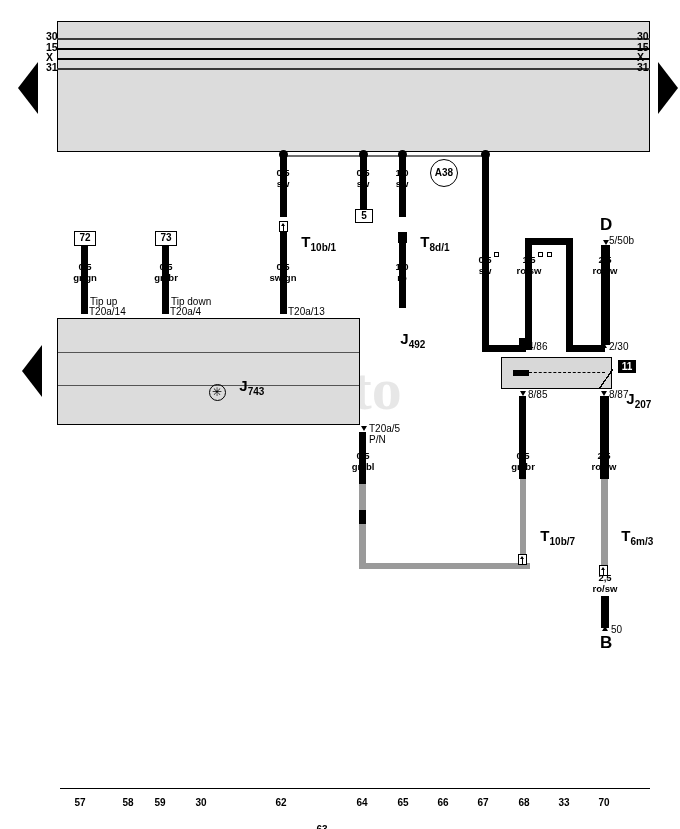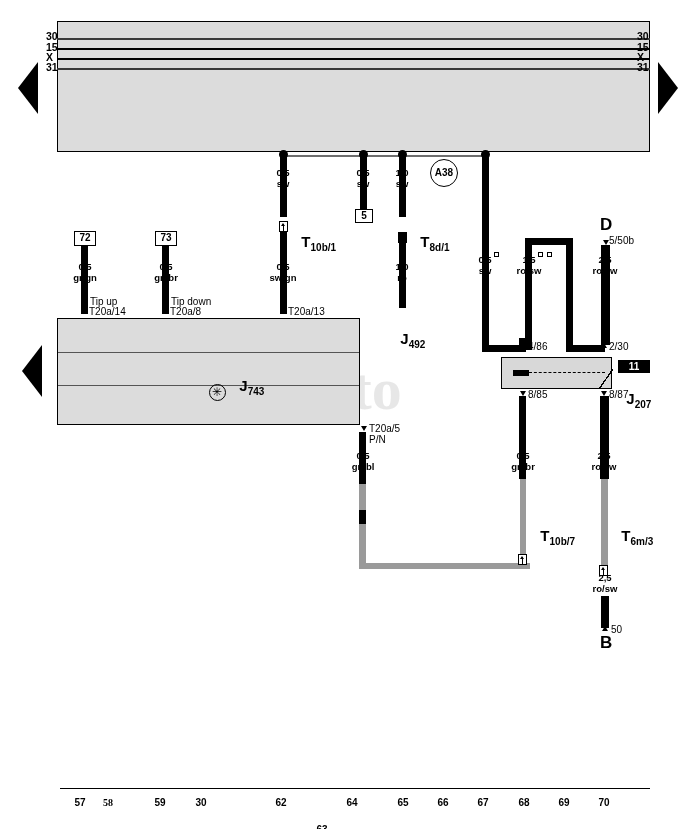--- a/index.html
+++ b/index.html
@@ -154,21 +154,21 @@
 
 <div class="abs arrowup" style="left:520px;top:343px;"></div>
 <div class="abs lbl" style="left:528px;top:341px;">4/86</div>
 <div class="abs arrowup" style="left:601px;top:343px;"></div>
 <div class="abs lbl" style="left:609px;top:341px;">2/30</div>
 <div class="abs arrowdn" style="left:520px;top:391px;"></div>
 <div class="abs lbl" style="left:528px;top:389px;">8/85</div>
 <div class="abs arrowdn" style="left:601px;top:391px;"></div>
 <div class="abs lbl" style="left:609px;top:389px;">8/87</div>
 
-<div class="abs badge" style="left:618px;top:360px;width:32px;height:13px;">11</div>
+<div class="abs badge" style="left:618px;top:360px;width:18px;height:13px;">11</div>
 <div class="abs comp" style="left:618px;top:376px;">
   <span>J</span><sub>207</sub>
 </div>
 
 <div class="abs panel" style="left:57px;top:318px;width:303px;height:107px;"></div>
 <div class="abs divider" style="left:58px;top:352px;width:301px;height:1px;"></div>
 <div class="abs divider" style="left:58px;top:385px;width:301px;height:1px;"></div>
 <div class="abs starcirc" style="left:209px;top:362px;"></div>
 <div class="abs comp" style="left:231px;top:363px;">
   <span>J</span><sub>743</sub>
@@ -181,21 +181,21 @@
 <div class="abs lbl" style="left:90px;top:296px;">Tip up</div>
 <div class="abs arrowup" style="left:81px;top:308px;"></div>
 <div class="abs lbl" style="left:89px;top:306px;">T20a/14</div>
 
 <div class="abs fusebox" style="left:155px;top:231px;width:22px;height:15px;">73</div>
 <div class="abs wire" style="left:162px;top:246px;width:7px;height:68px;"></div>
 <div class="abs wire-txt" style="left:145px;top:262px;width:42px;">0,5</div>
 <div class="abs wire-txt" style="left:145px;top:273px;width:42px;">gn/br</div>
 <div class="abs lbl" style="left:171px;top:296px;">Tip down</div>
 <div class="abs arrowup" style="left:162px;top:308px;"></div>
-<div class="abs lbl" style="left:170px;top:306px;">T20a/8</div>
+<div class="abs lbl" style="left:170px;top:306px;">T20a/4</div>
 
 <div class="abs arrowdn" style="left:361px;top:426px;"></div>
 <div class="abs lbl" style="left:369px;top:423px;">T20a/5</div>
 <div class="abs lbl" style="left:369px;top:434px;">P/N</div>
 <div class="abs wire" style="left:359px;top:432px;width:7px;height:52px;"></div>
 <div class="abs wire-txt" style="left:342px;top:451px;width:42px;">0,5</div>
 <div class="abs wire-txt" style="left:342px;top:462px;width:42px;">gn/bl</div>
 
 <div class="abs wire-grey" style="left:359px;top:484px;width:7px;height:85px;"></div>
 <div class="abs wire-grey" style="left:359px;top:563px;width:171px;height:6px;"></div>
@@ -221,25 +221,25 @@
 <div class="abs wire-txt" style="left:584px;top:573px;width:42px;">2,5</div>
 <div class="abs wire-txt" style="left:584px;top:584px;width:42px;">ro/sw</div>
 <div class="abs wire" style="left:601px;top:596px;width:8px;height:32px;"></div>
 <div class="abs arrowup" style="left:602px;top:626px;"></div>
 <div class="abs lbl" style="left:611px;top:624px;">50</div>
 <div class="abs comp" style="left:600px;top:635px;font-size:17px;">B</div>
 
 <div class="abs bottomrule" style="left:60px;top:788px;width:590px;height:1.4px;"></div>
 
 <div class="abs colnum" style="left:68px;top:797px;width:24px;">57</div>
-<div class="abs colnum" style="left:96px;top:797px;width:24px;font-family:Liberation Serif, serif;">58</div>
+<div class="abs colnum" style="left:116px;top:797px;width:24px;">58</div>
 <div class="abs colnum" style="left:148px;top:797px;width:24px;">59</div>
 <div class="abs colnum" style="left:189px;top:797px;width:24px;">30</div>
 <div class="abs colnum" style="left:224px;top:797px;width:24px;margin-top:39px;">61</div>
 <div class="abs colnum" style="left:269px;top:797px;width:24px;">62</div>
 <div class="abs colnum" style="left:310px;top:824px;width:24px;">63</div>
-<div class="abs colnum" style="left:340px;top:797px;width:24px;text-align:center;">64</div>
+<div class="abs colnum" style="left:350px;top:797px;width:24px;text-align:center;">64</div>
 <div class="abs colnum" style="left:391px;top:797px;width:24px;">65</div>
 <div class="abs colnum" style="left:431px;top:797px;width:24px;">66</div>
 <div class="abs colnum" style="left:471px;top:797px;width:24px;">67</div>
 <div class="abs colnum" style="left:512px;top:797px;width:24px;">68</div>
-<div class="abs colnum" style="left:552px;top:797px;width:24px;">69</div>
+<div class="abs colnum" style="left:552px;top:797px;width:24px;">33</div>
 <div class="abs colnum" style="left:592px;top:797px;width:24px;">70</div>
 
 </body></html>

